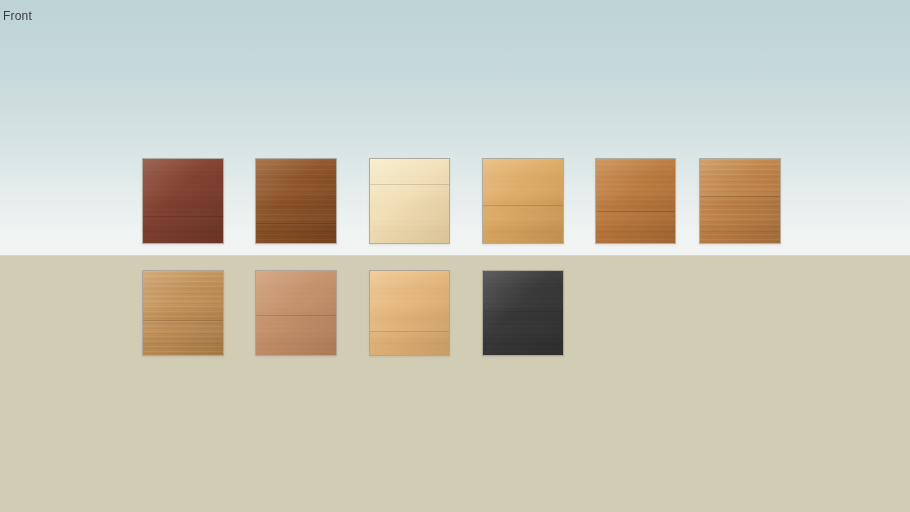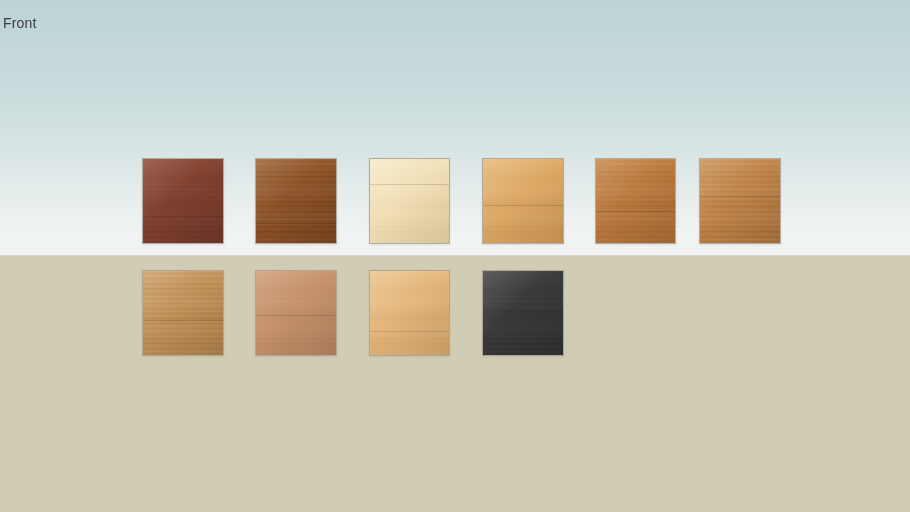--- a/index.html
+++ b/index.html
@@ -50,22 +50,22 @@
     top: 255px;
     width: 910px;
     height: 1px;
     background: rgba(150,150,130,0.30);
   }
 
   
   .view-label {
     position: absolute;
     left: 3px;
-    top: 18px;
-    font-size: 14px;
+    top: 11px;
+    font-size: 12px;
     line-height: 10px;
     color: #3c3c3c;
     letter-spacing: 0.2px;
     white-space: nowrap;
     z-index: 40;
   }
 
   
   .panel {
     position: absolute;

